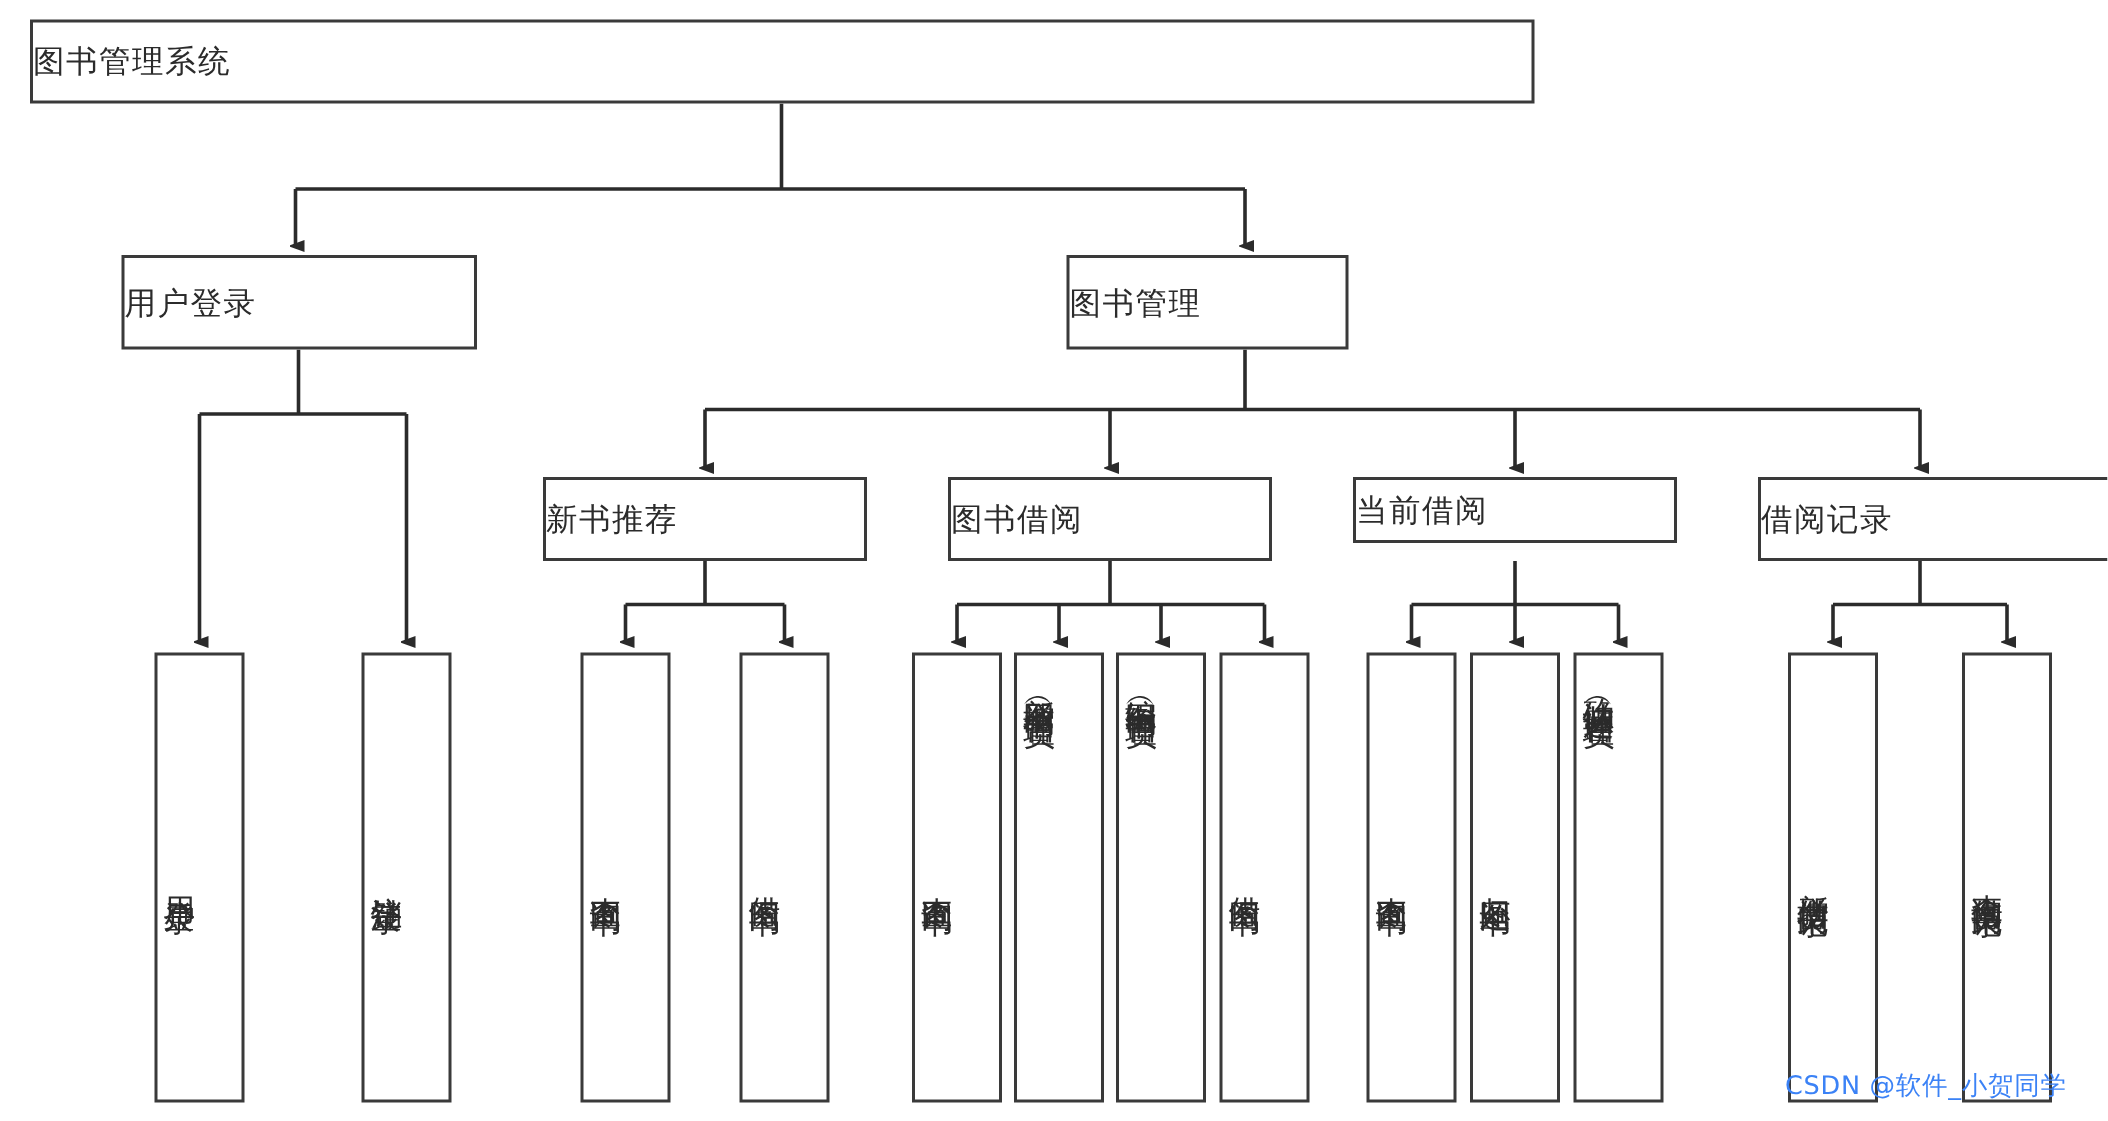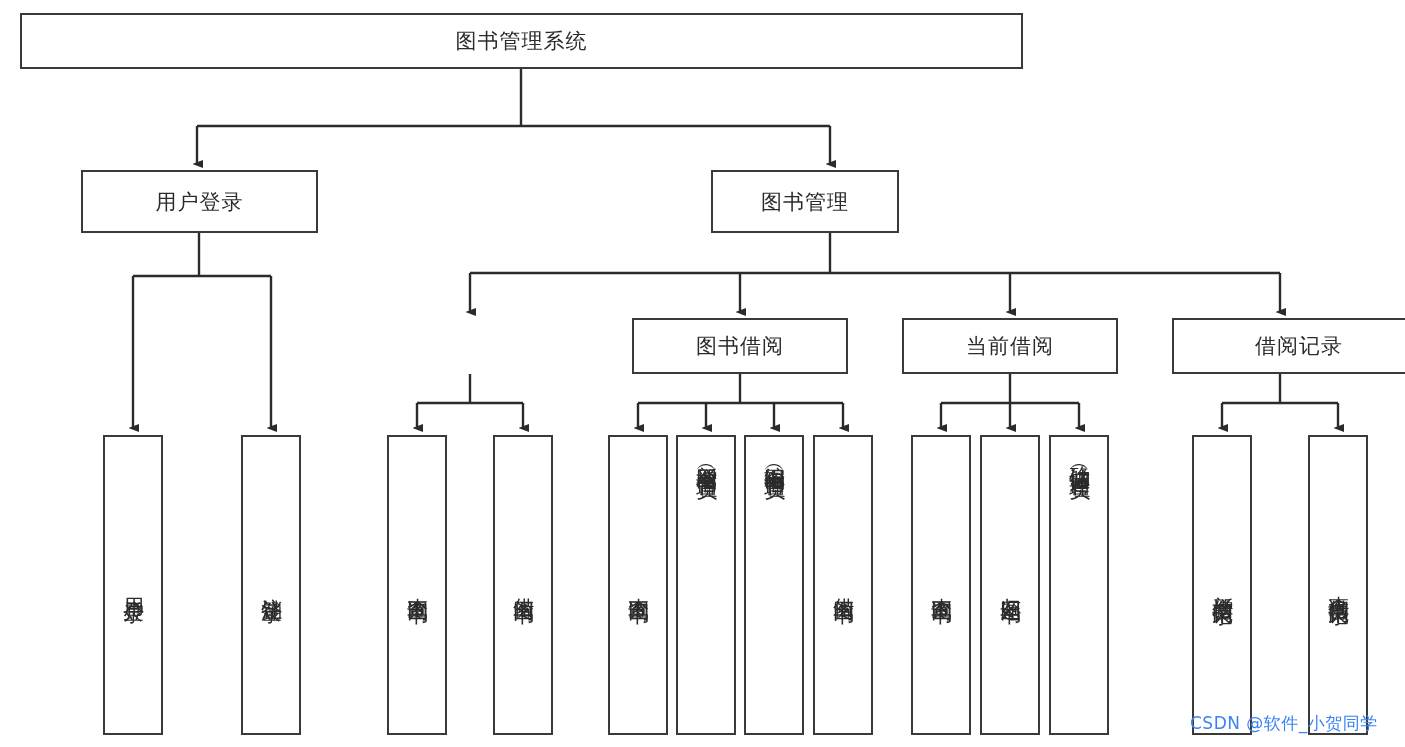--- a/index.html
+++ b/index.html
@@ -25,21 +25,20 @@
     height: 747px;
     pointer-events: none;
   }
   .node {
     position: absolute;
     box-sizing: border-box;
     background: #ffffff;
     border: 2px solid #3a3a3a;
     display: flex;
     align-items: center;
-    justify-content: center;
     color: #2b2b2b;
   }
   .node.h {
     font-size: 21px;
     letter-spacing: 1px;
   }
   .node.v {
     align-items: flex-start;
     padding-top: 12px;
   }
@@ -129,26 +128,29 @@
   </div>
 
   <div class="node h" style="left:81px; top:170px; width:237px; height:63px;">
     <span>用户登录</span>
   </div>
 
   <div class="node h" style="left:711px; top:170px; width:188px; height:63px;">
     <span>图书管理</span>
   </div>
 
+  <div class="node h" style="left:362px; top:318px; width:216px; height:56px;">
+    <span>新书推荐</span>
+  </div>
 
   <div class="node h" style="left:632px; top:318px; width:216px; height:56px;">
     <span>图书借阅</span>
   </div>
 
-  <div class="node h" style="left:902px; top:318px; width:216px; height:56px;">
+  <div class="node h" style="left:902px; top:318px; width:216px; height:44px;">
     <span>当前借阅</span>
   </div>
 
   <div class="node h" style="left:1172px; top:318px; width:254px; height:56px;">
     <span>借阅记录</span>
   </div>
 
   <div class="node v center" style="left:103px; top:435px; width:60px; height:300px;">
     <span class="vtext">用户登录</span>
   </div>

